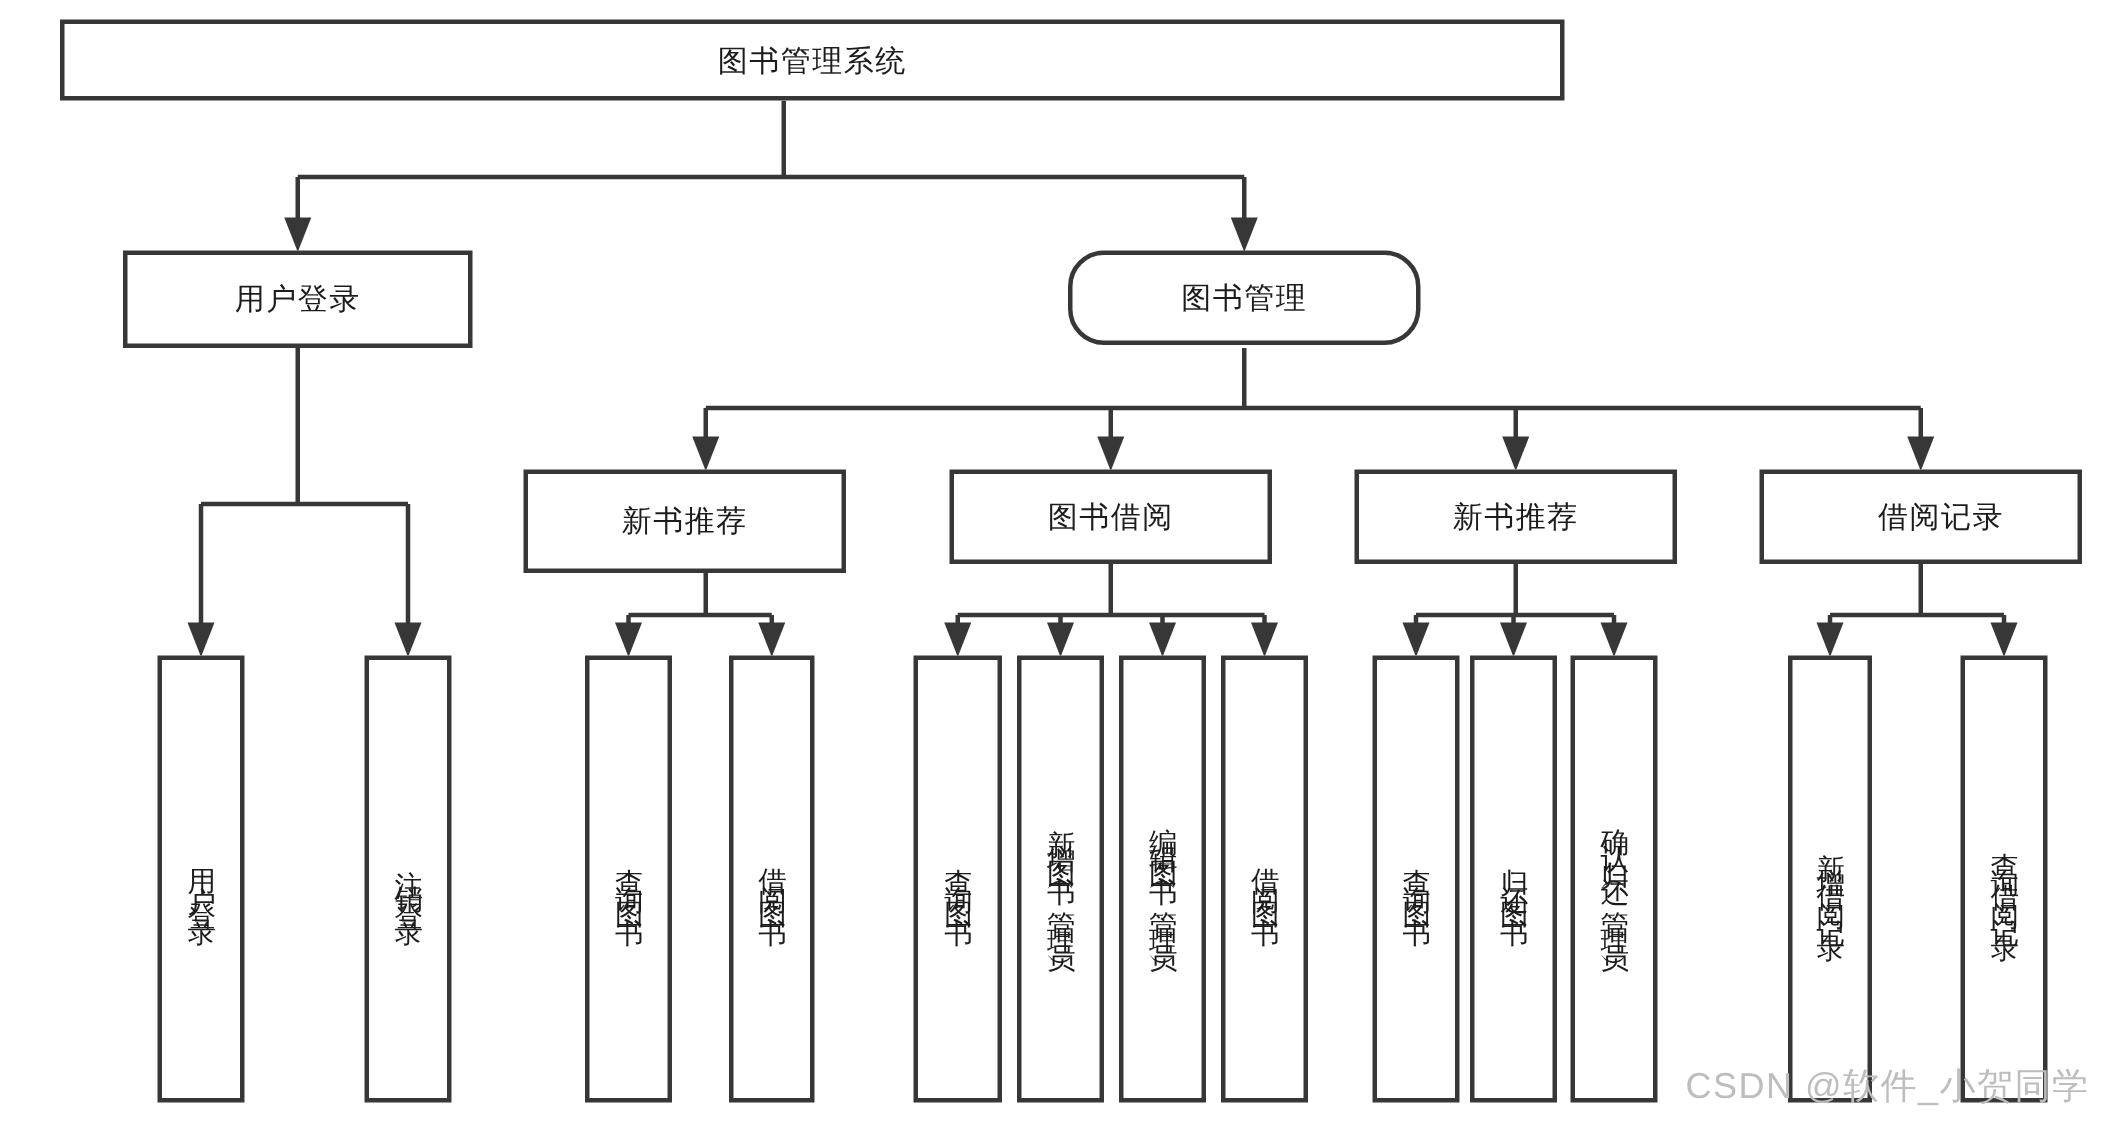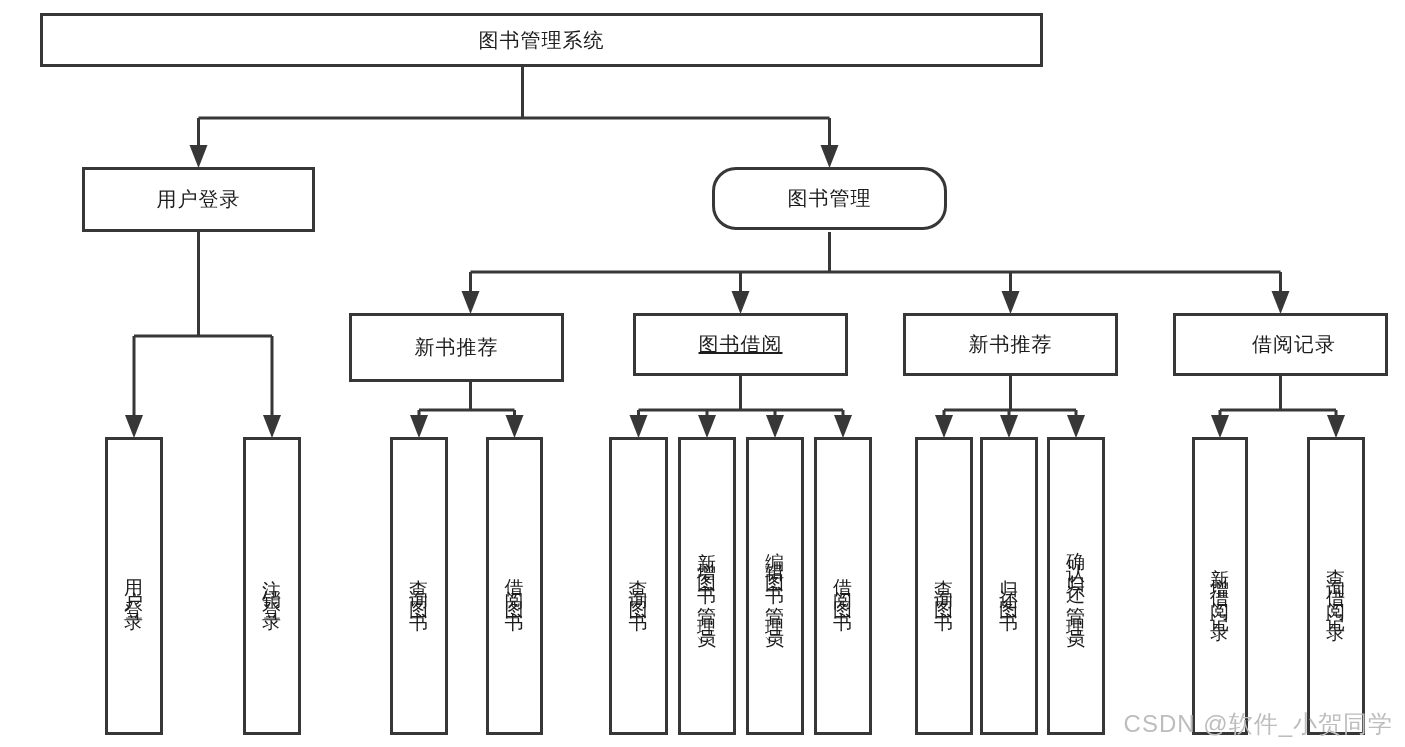--- a/index.html
+++ b/index.html
@@ -77,21 +77,21 @@
       </div>
       <div class="node h" style="left: 82px; top: 167px; width: 233px; height: 65px;">
         <span>用户登录</span>
       </div>
       <div class="node h" style="left: 712px; top: 167px; width: 235px; height: 63px; border-radius: 24px;">
         <span>图书管理</span>
       </div>
       <div class="node h" style="left: 349px; top: 313px; width: 215px; height: 69px; font-family: Liberation Serif, serif;">
         <span>新书推荐</span>
       </div>
-      <div class="node h" style="left: 633px; top: 313px; width: 215px; height: 63px; text-decoration: underline;">
+      <div class="node h" style="left: 633px; top: 313px; width: 215px; height: 63px;">
         <span>图书借阅</span>
       </div>
       <div class="node h" style="left: 903px; top: 313px; width: 215px; height: 63px;">
         <span>新书推荐</span>
       </div>
       <div class="node h" style="left: 1173px; top: 313px; width: 215px; height: 63px; padding-left: 27px;">
         <span>借阅记录</span>
       </div>
       <div class="node v" style="left: 105px; top: 437px; width: 58px; height: 298px;">
         <span>用户登录</span>

